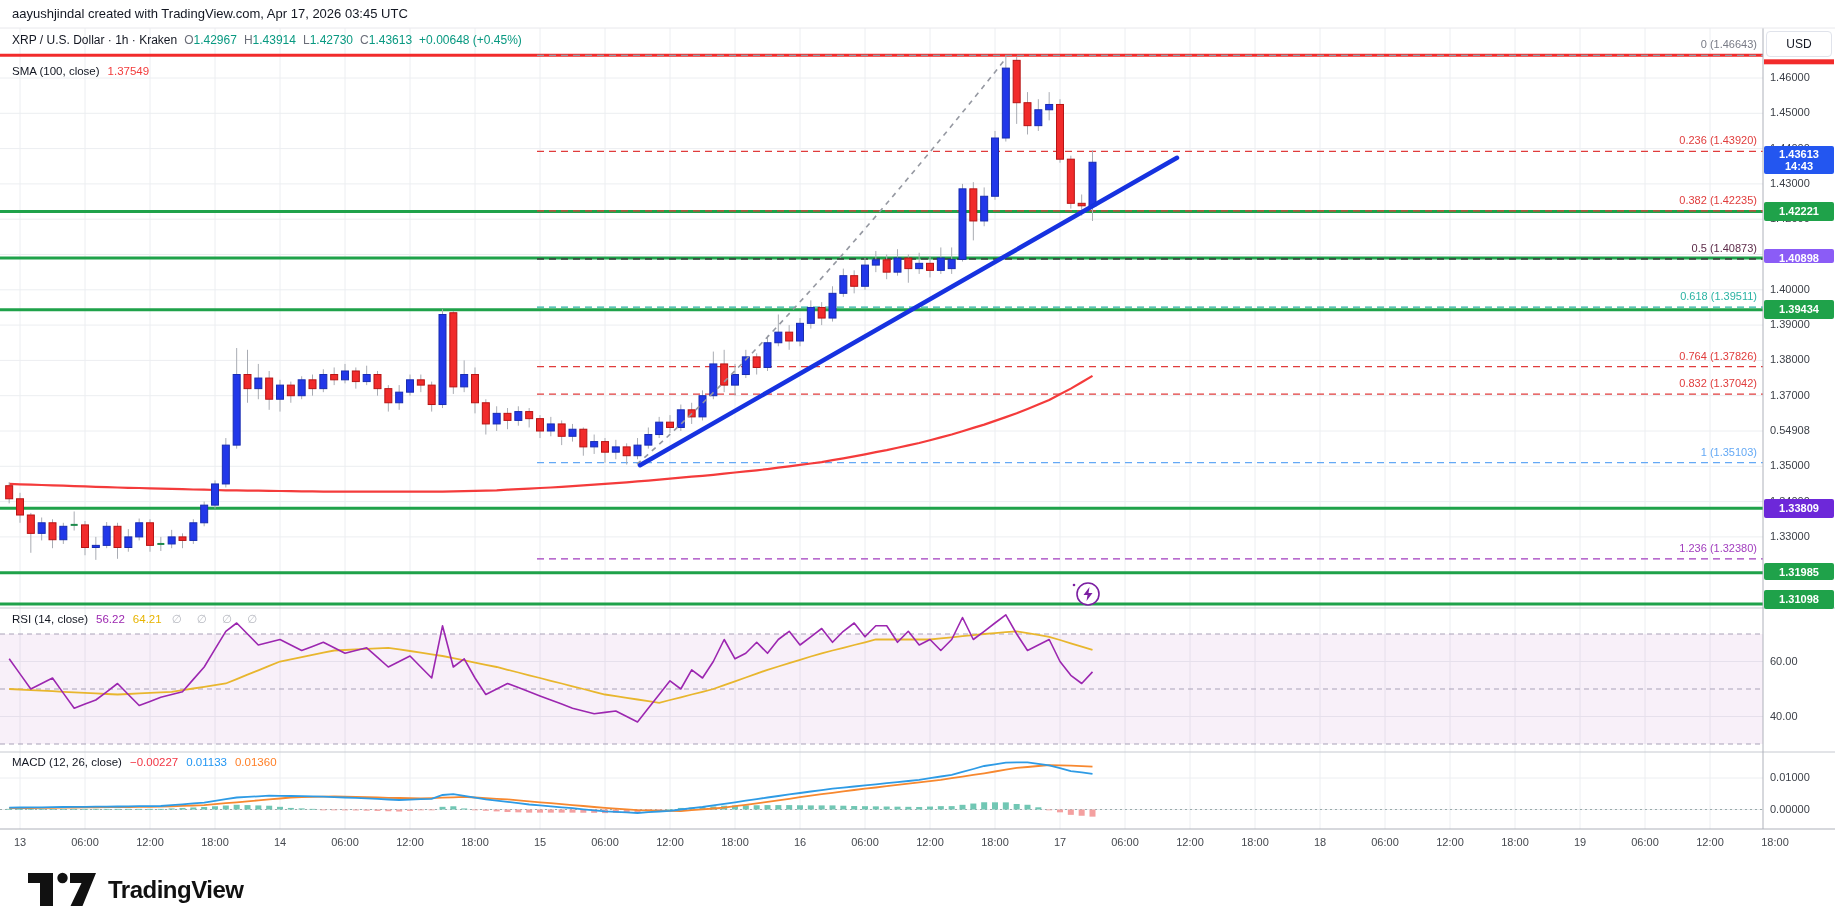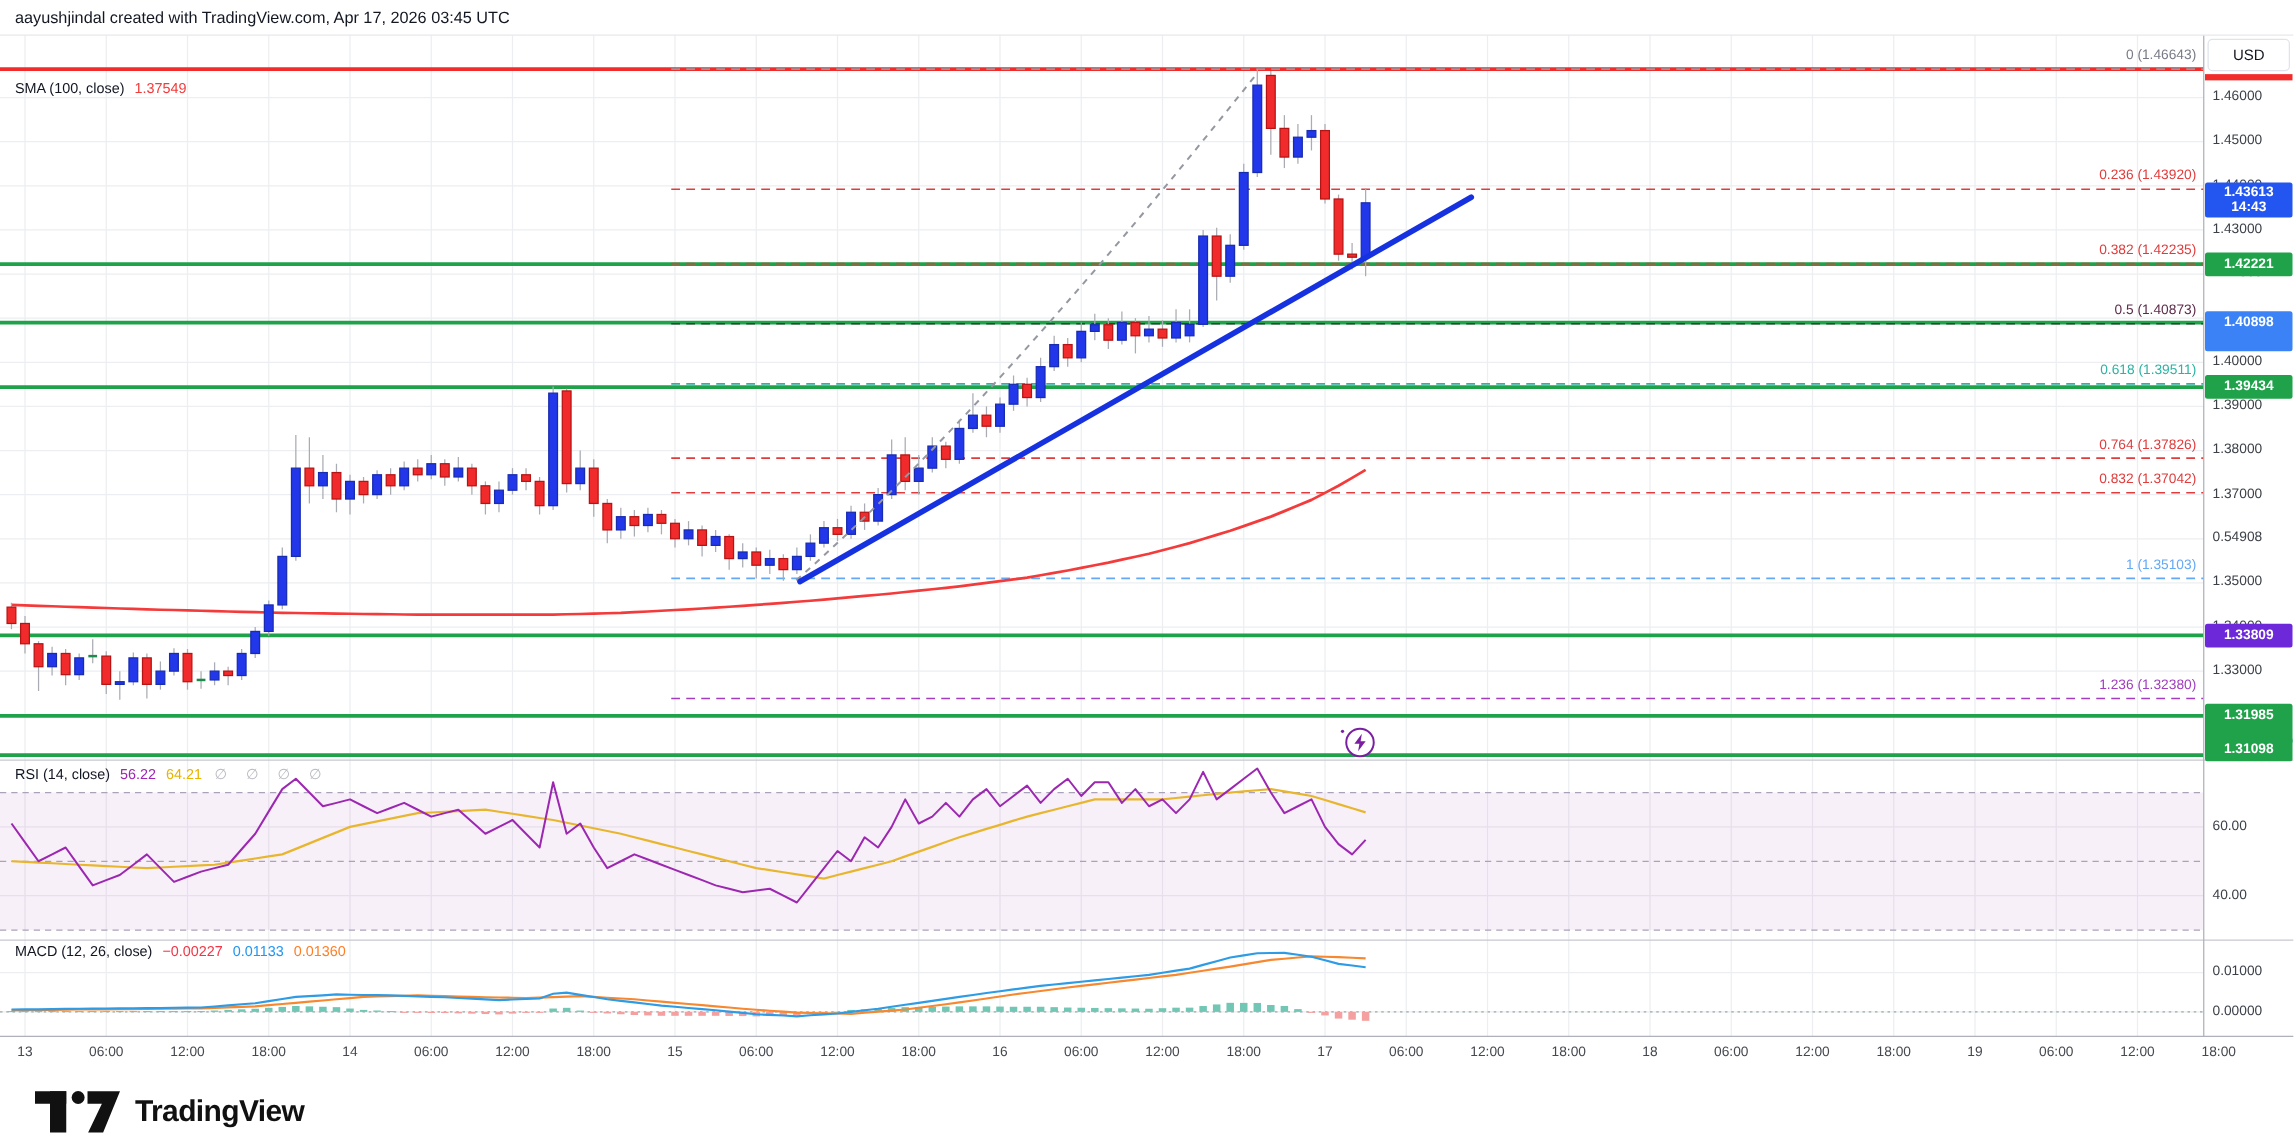--- a/index.html
+++ b/index.html
@@ -434,20 +434,23 @@
       </g>
       <rect x="1764" y="28" width="71" height="801" fill="#fff"></rect>
       <line x1="0" y1="608" x2="1835" y2="608" stroke="#c6c9d0"></line>
       <line x1="0" y1="752" x2="1835" y2="752" stroke="#c6c9d0"></line>
       <line x1="0" y1="829" x2="1835" y2="829" stroke="#aeb1ba"></line>
       <line x1="1763" y1="28" x2="1763" y2="829" stroke="#aeb1ba"></line>
       <line x1="0" y1="28" x2="1835" y2="28" stroke="#e8e8ec"></line>
       <rect x="1764" y="59.30210000000022" width="70" height="5" fill="#f22b2b"></rect>
     </svg>
 
+  <div id="title-row" class="abs">
+    <span>XRP / U.S. Dollar · 1h · Kraken</span><span id="ohlc-spans"><span class="ohlc-k">O</span><span class="ohlc-v">1.42967</span><span class="ohlc-k">H</span><span class="ohlc-v">1.43914</span><span class="ohlc-k">L</span><span class="ohlc-v">1.42730</span><span class="ohlc-k">C</span><span class="ohlc-v">1.43613</span></span><span class="chg">+0.00648 (+0.45%)</span>
+  </div>
 
   <div id="sma-row" class="abs">
     <span>SMA (100, close)</span><span class="val">1.37549</span>
   </div>
 
   <div id="rsi-row" class="abs">
     <span>RSI (14, close)</span><span class="v1">56.22</span><span class="v2">64.21</span><span class="emp">∅ ∅ ∅ ∅</span>
   </div>
 
   <div id="macd-row" class="abs">
@@ -468,24 +471,24 @@
       <div class="tick" style="top: 388.7px;">1.37000</div>
       <div class="tick" style="top: 424px;">0.54908</div>
       <div class="tick" style="top: 459.3px;">1.35000</div>
       <div class="tick" style="top: 494.6px;">1.34000</div>
       <div class="tick" style="top: 529.9px;">1.33000</div>
       <div class="tick" style="top: 654.5px;">60.00</div>
       <div class="tick" style="top: 709.5px;">40.00</div>
       <div class="tick" style="top: 771px; text-align: right;">0.01000</div>
       <div class="tick" style="top: 802.5px;">0.00000</div>
       <div class="badge" style="top: 201.899px; background: rgb(31, 162, 74); line-height: 19px; height: 19px; font-weight: bold;">1.42221</div>
-      <div class="badge" style="top: 248.601px; background: #3b82f6; line-height: 19px; height: 32px; font-weight: bold;">1.40898</div>
+      <div class="badge" style="top: 248.601px; background: #8b5cf6; line-height: 19px; height: 14px; font-weight: bold;">1.40898</div>
       <div class="badge" style="top: 300.28px; background: rgb(31, 162, 74); line-height: 19px; height: 19px; font-weight: bold;">1.39434</div>
       <div class="badge" style="top: 498.842px; background: #6d28d9; line-height: 19px; height: 19px; font-weight: bold;">1.33809</div>
-      <div class="badge" style="top: 563.229px; background: rgb(31, 162, 74); line-height: 19px; height: 32px; font-weight: bold;">1.31985</div>
+      <div class="badge" style="top: 563.229px; background: rgb(31, 162, 74); line-height: 19px; height: 17px; font-weight: bold;">1.31985</div>
       <div class="badge" style="top: 589.5px; background: rgb(31, 162, 74); line-height: 19px; height: 19px; font-weight: bold;">1.31098</div>
       <div class="badge" style="top: 146.261px; background: rgb(35, 86, 240); padding: 2px 0px; font-weight: bold;">
         <div>1.43613</div>
         <div>14:43</div>
       </div>
       <div class="fiblab" style="left: 1757px; top: 38.3021px; color: rgb(120, 123, 134);">0 (1.46643)</div>
       <div class="fiblab" style="left: 1757px; top: 134.424px; color: rgb(224, 60, 60);">0.236 (1.43920)</div>
       <div class="fiblab" style="left: 1757px; top: 193.904px; color: rgb(224, 60, 60);">0.382 (1.42235)</div>
       <div class="fiblab" style="left: 1757px; top: 241.983px; color: rgb(93, 43, 73);">0.5 (1.40873)</div>
       <div class="fiblab" style="left: 1757px; top: 290.062px; color: rgb(43, 179, 163);">0.618 (1.39511)</div>

